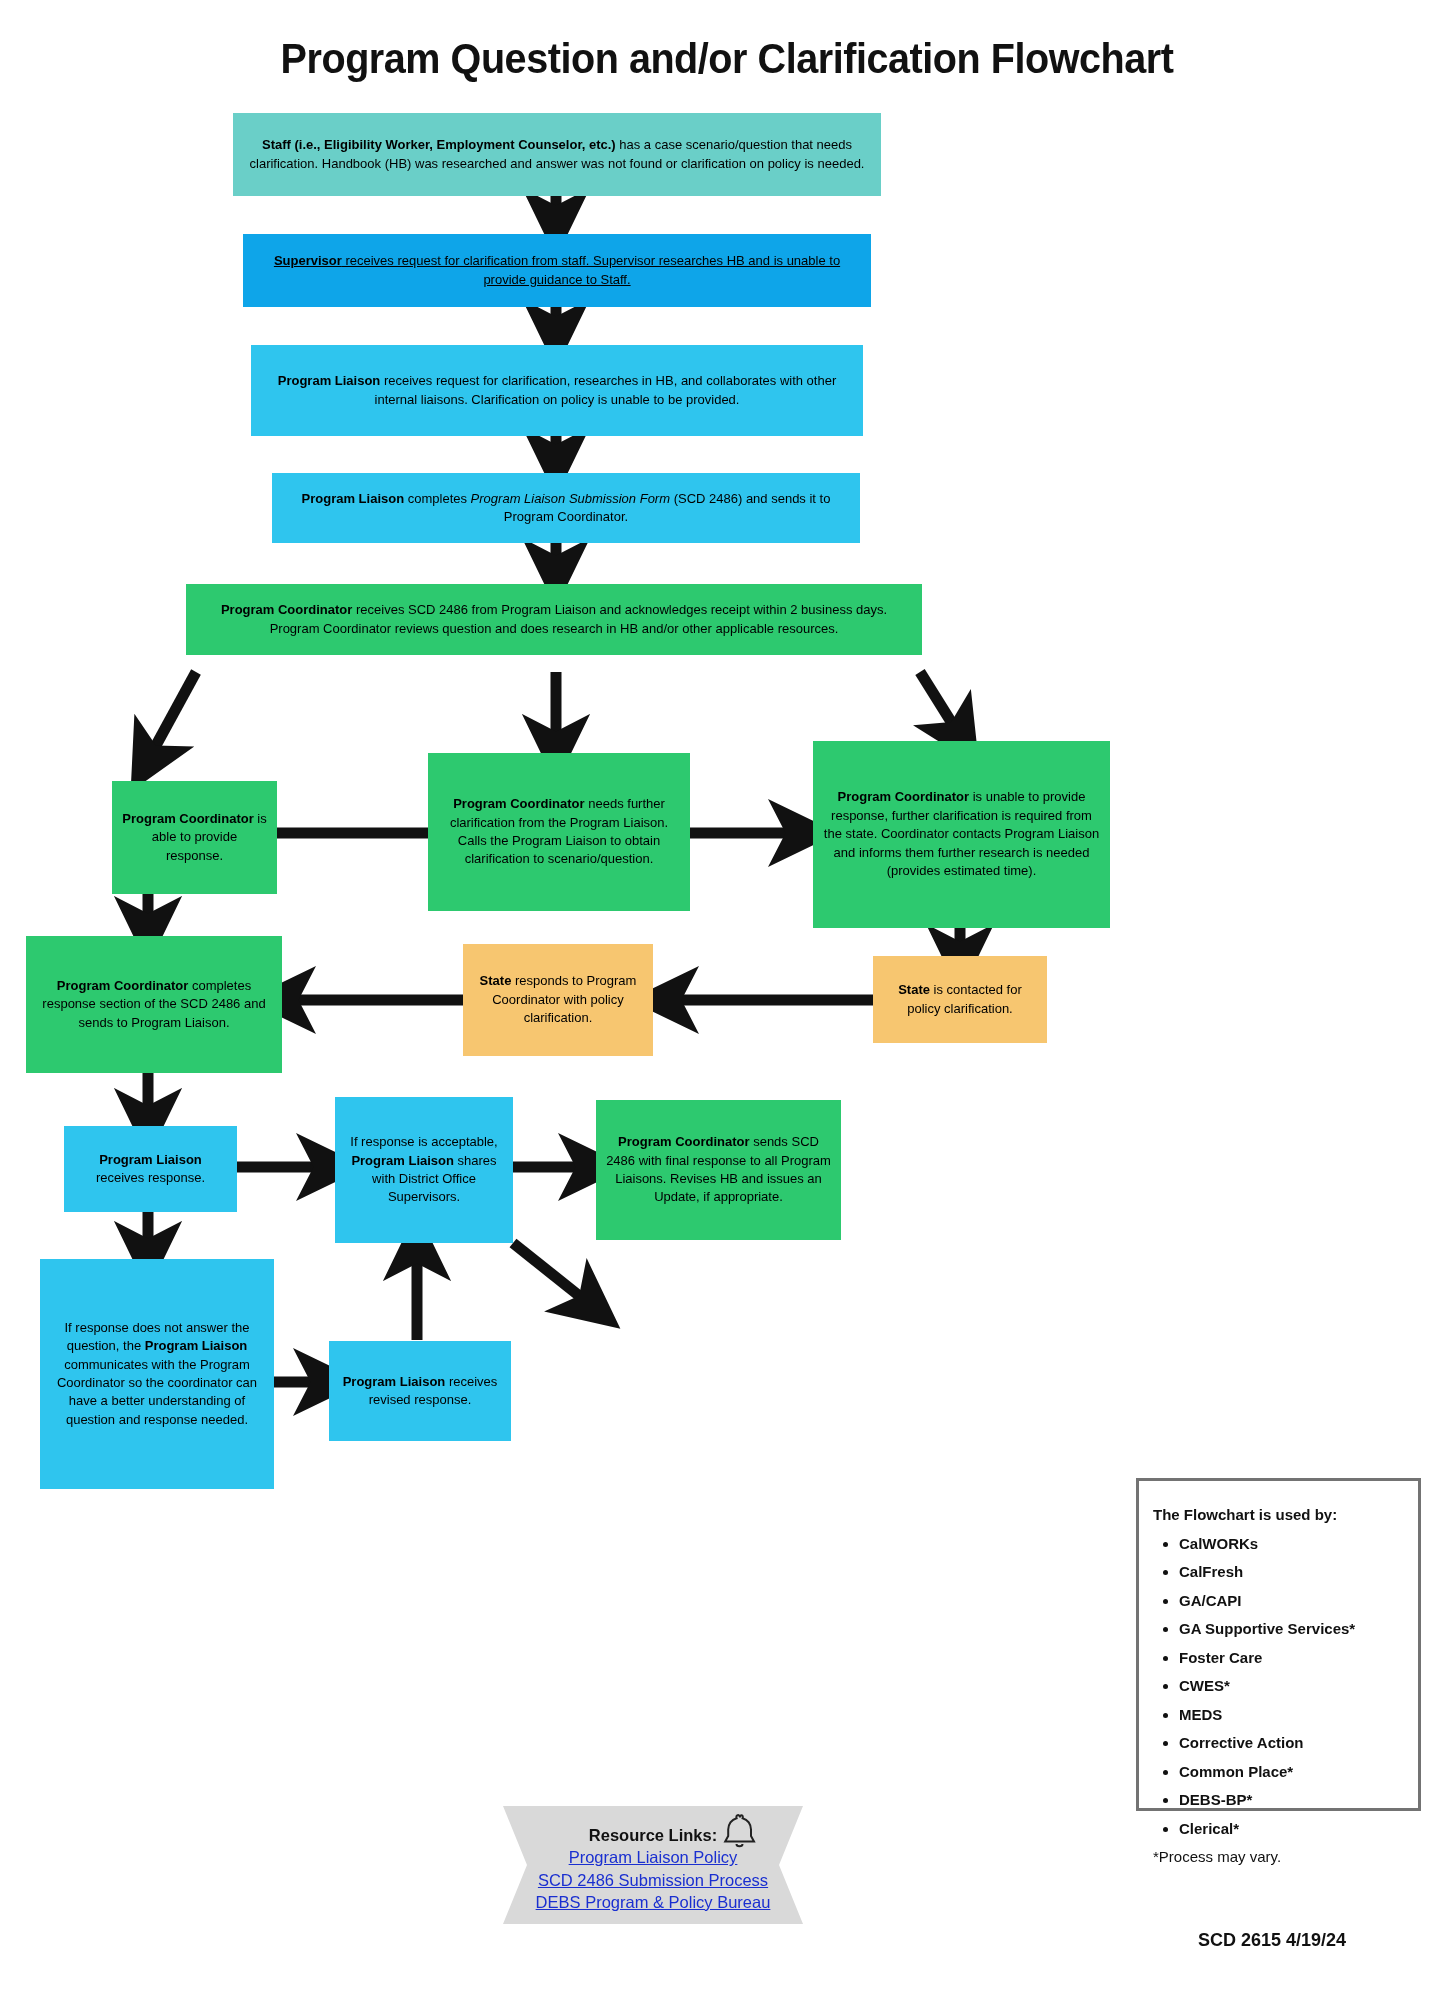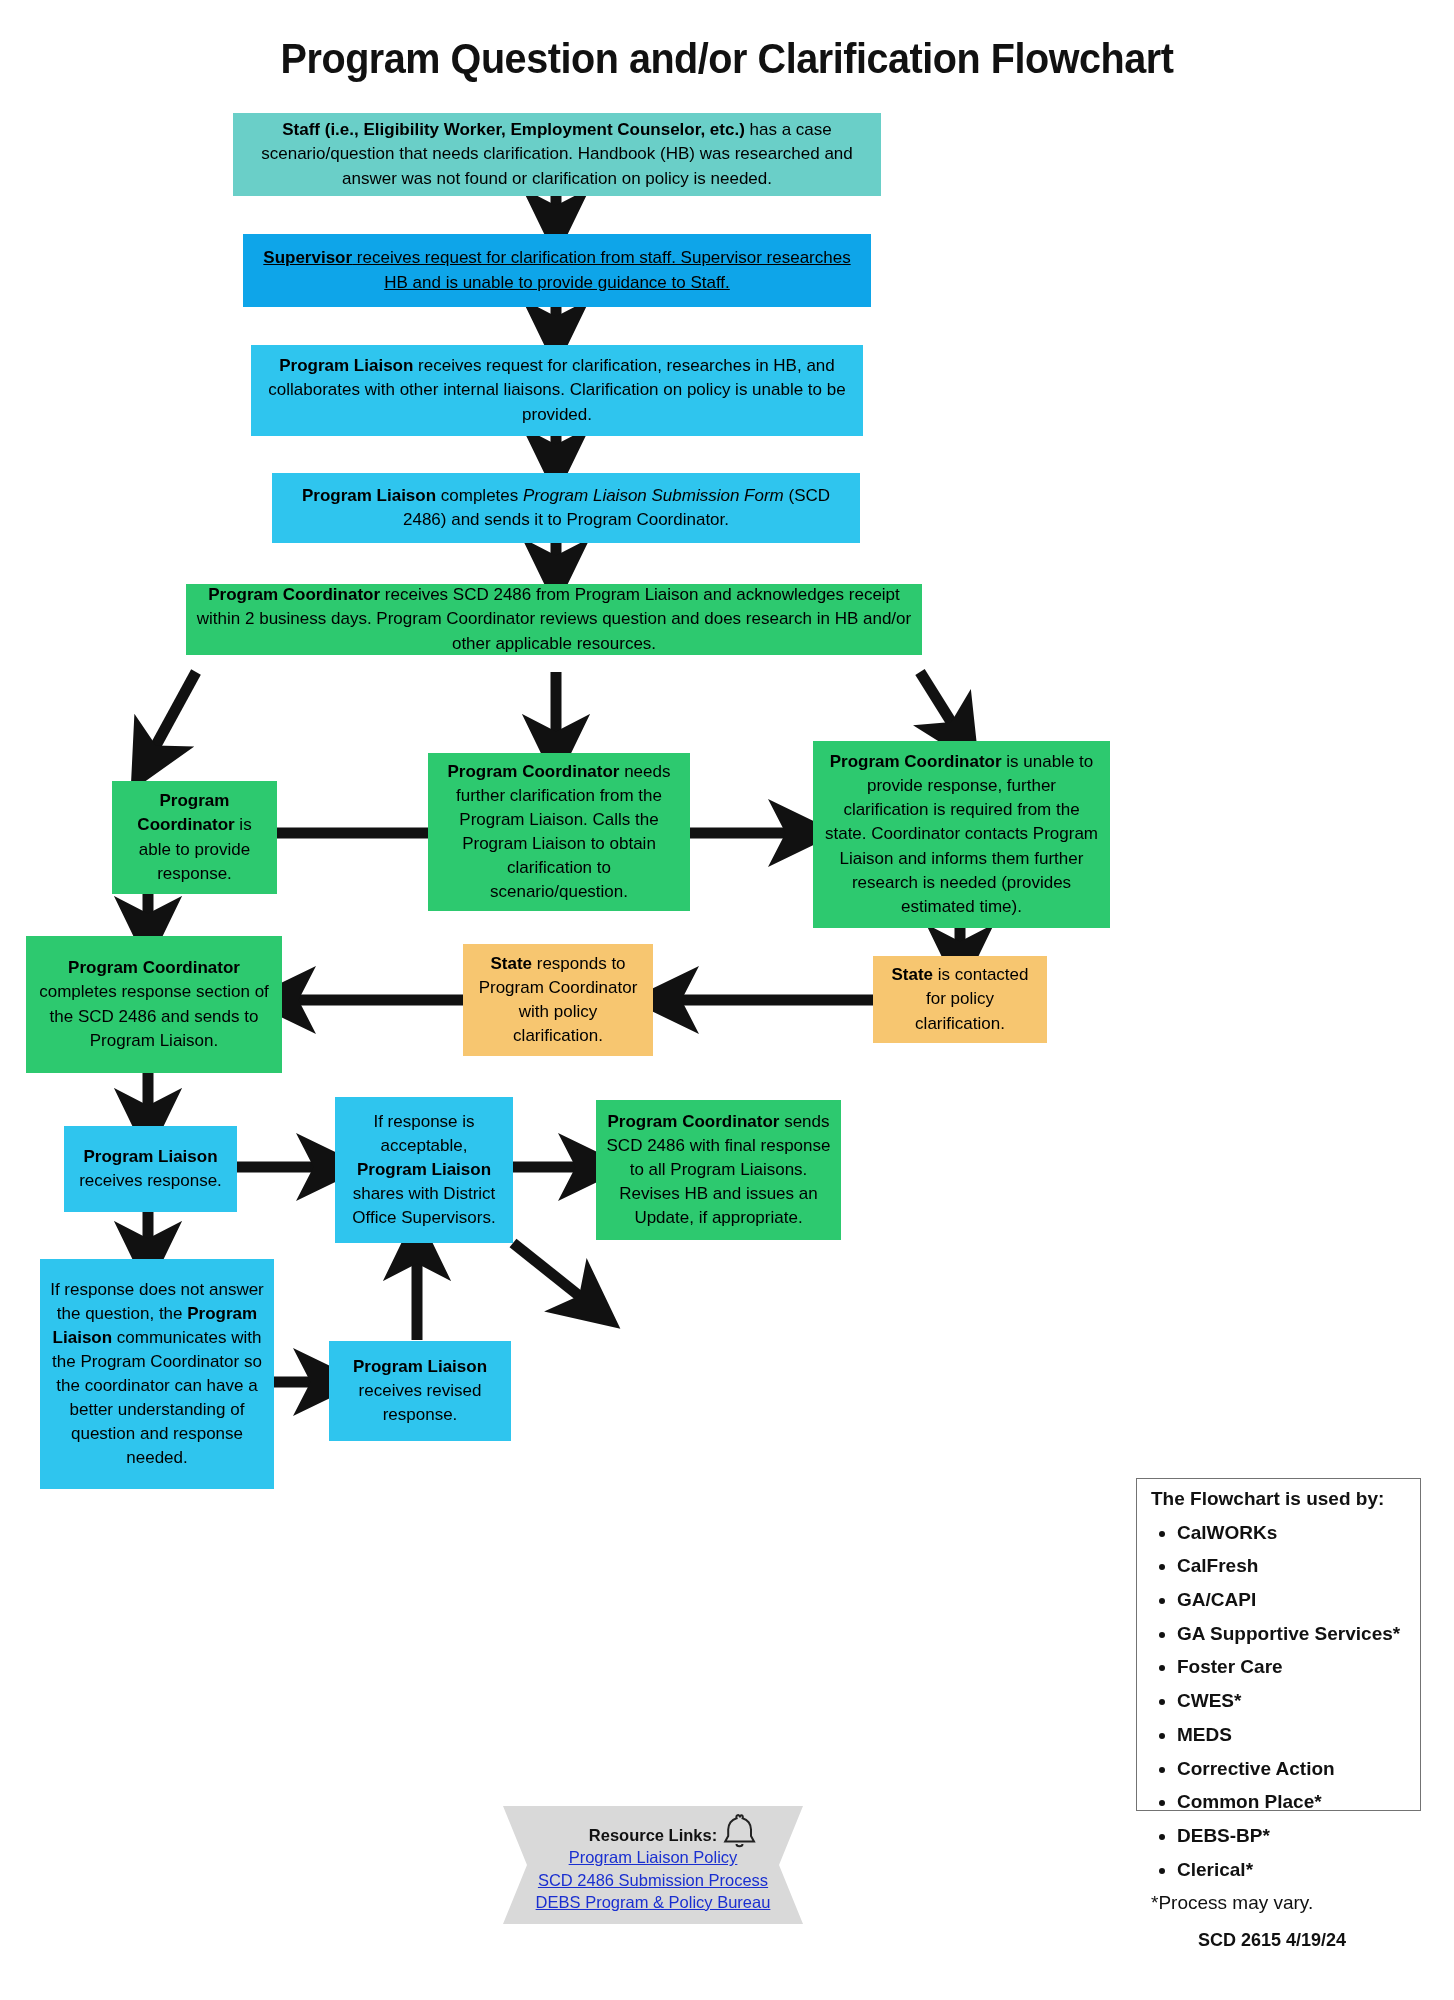--- a/index.html
+++ b/index.html
@@ -27,44 +27,44 @@
   }
 
   
   .node {
     position:absolute;
     display:flex;
     align-items:center;
     justify-content:center;
     text-align:center;
     padding:6px 10px;
-    font-size:17px;
+    font-size:13px;
     line-height:1.42;
     color:#000;
   }
   .node .t { display:block; width:100%; }
   .node b { font-weight:bold; }
   .node i { font-style:italic; }
 
   .teal   { background:#6ACFC8; }
   .blue-d { background:#0ea5e9;text-decoration:underline; }
   .blue-l { background:#2FC5EE; }
   .green  { background:#2DC96F; }
   .orange { background:#F7C670; }
 
   
   #arrows { position:absolute; inset:0; pointer-events:none; }
 
   
   .legend {
     position:absolute;
-    border:1px solid #737373;
+    border:3px solid #737373;
     background:#fff;
-    padding:8px 14px 10px 14px;
-    font-size:19px;
+    padding:24px 14px 10px 14px;
+    font-size:15px;
     line-height:1.30;
   }
   .legend .lg-title { font-weight:bold; margin-bottom:4px; }
   .legend ul { margin:2px 0 2px 0; padding-left:26px; }
   .legend li { font-weight:bold; margin:9px 0; }
   .legend .lg-foot { margin-top:5px; }
 
   
   .banner {
     position:absolute;

